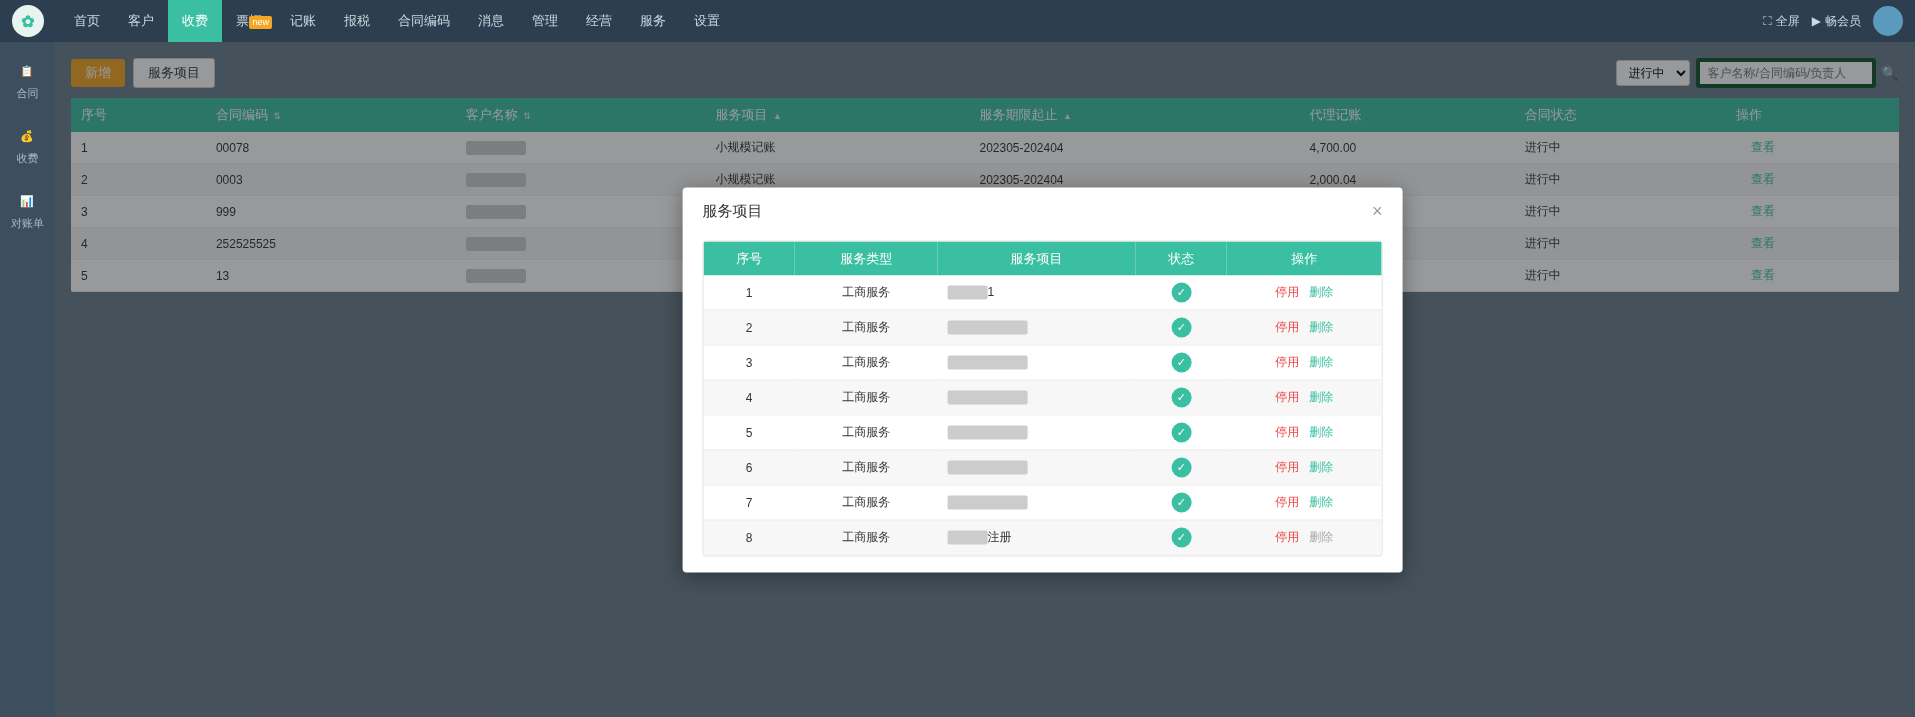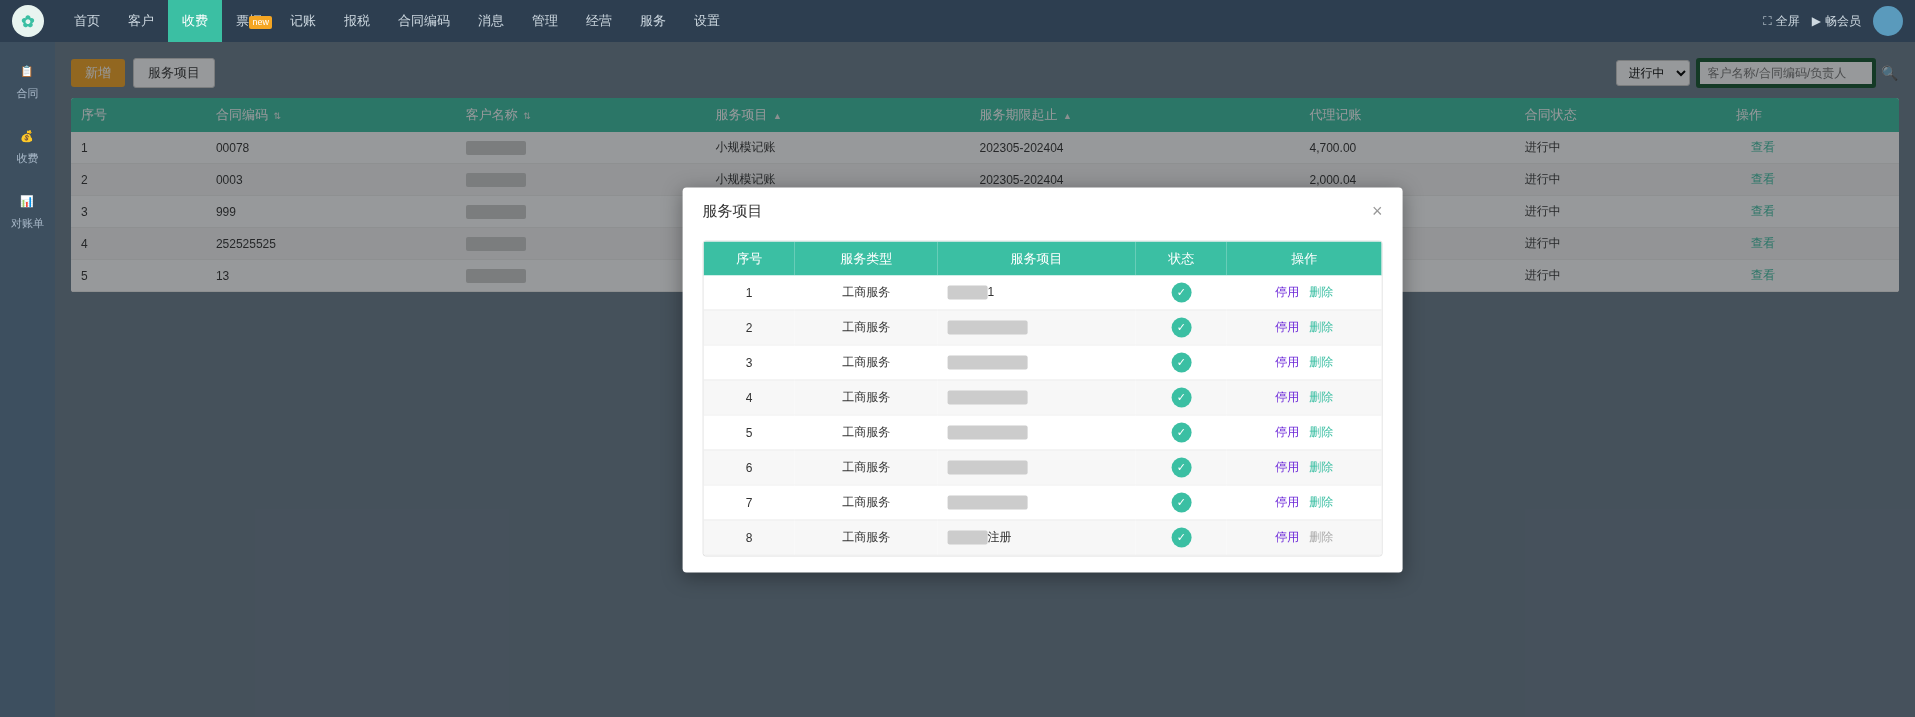--- a/index.html
+++ b/index.html
@@ -290,21 +290,21 @@
     .status-check {
       display: inline-flex;
       width: 20px; height: 20px;
       background: #3bbfa3;
       border-radius: 50%;
       align-items: center;
       justify-content: center;
       color: #fff;
       font-size: 11px;
     }
-    .action-stop { color: #6d28d9; cursor: pointer; font-size: 12px; }
+    .action-stop { color: #ef4444; cursor: pointer; font-size: 12px; }
     .action-delete { color: #3bbfa3; cursor: pointer; font-size: 12px; }
     .action-delete-gray { color: #aaa; cursor: pointer; font-size: 12px; }
 
     .modal-table-wrap::-webkit-scrollbar { width: 8px; }
     .modal-table-wrap::-webkit-scrollbar-track { background: #f0f0f0; }
     .modal-table-wrap::-webkit-scrollbar-thumb { background: #bbb; border-radius: 4px; }
 
     
     .sort-arrow { font-size: 9px; color: #e8f0ec; margin-left: 2px; }
   </style>

